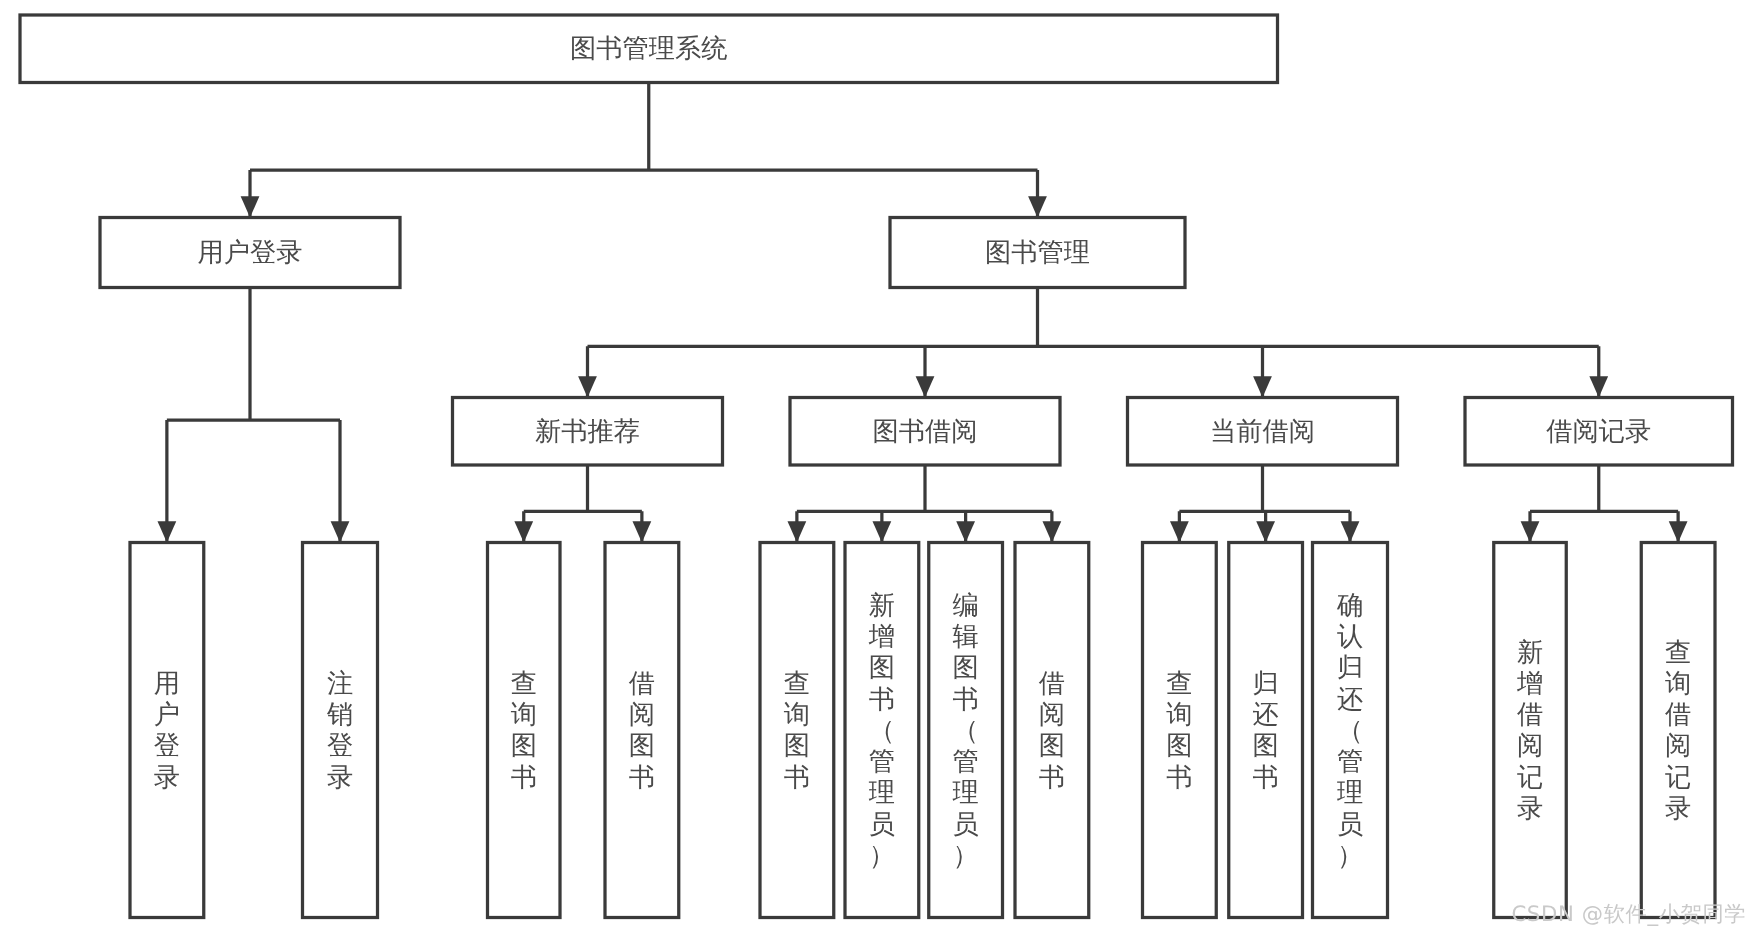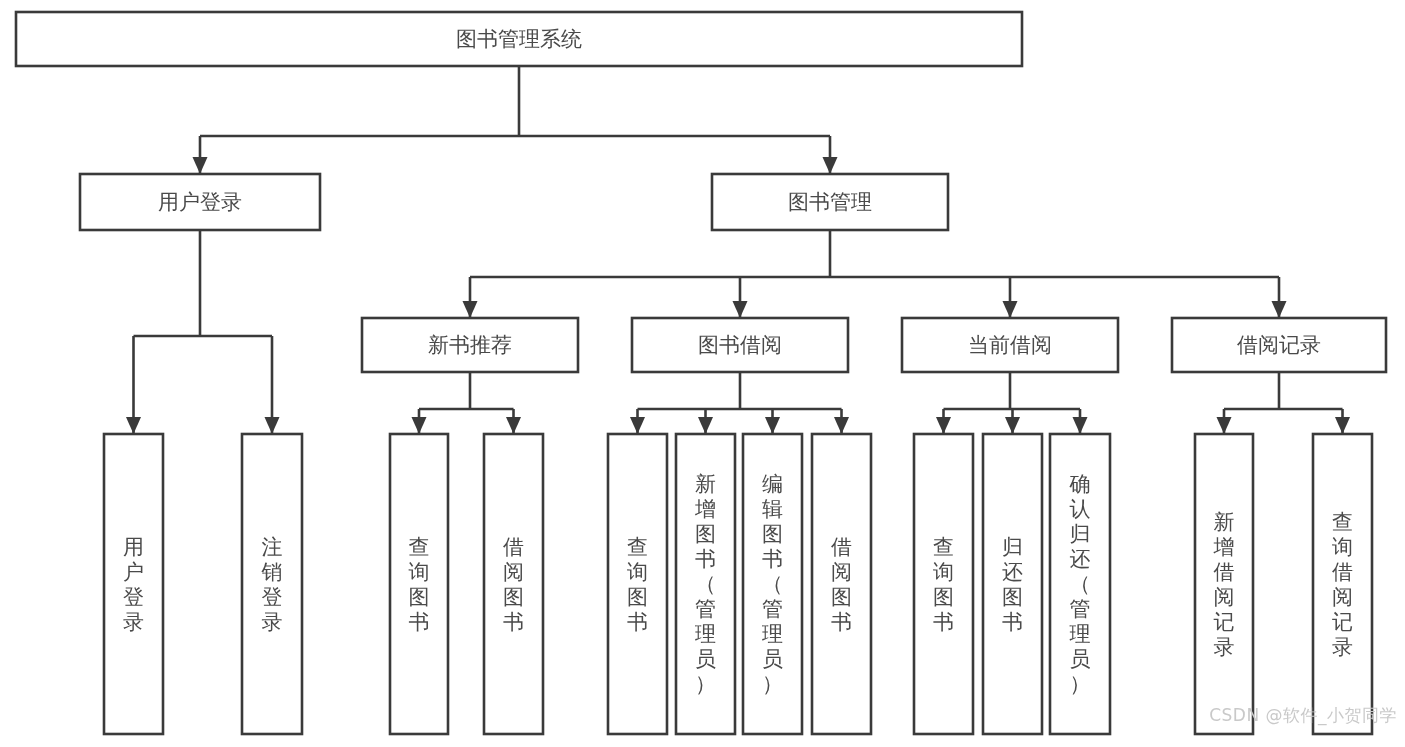--- a/index.html
+++ b/index.html
@@ -20,21 +20,21 @@
     dominant-baseline:middle;
   }
   .leaf-label{
     fill:#4a4a4a;
     font-family:"DejaVu Sans","Liberation Sans",sans-serif;
     font-size:21px;
     text-anchor:middle;
   }
   .watermark{
     position:absolute;
-    right:8px;bottom:20px;
+    right:8px;bottom:4px;
     font-family:"DejaVu Sans","Liberation Sans",sans-serif;
     font-size:17px;
     color:#c9c9c9;
     white-space:nowrap;
     letter-spacing:0.5px;
   }
 </style>
 </head>
 <body>
 

